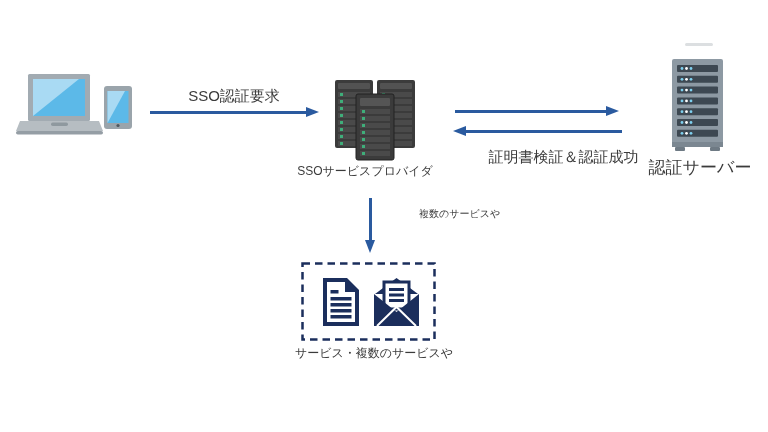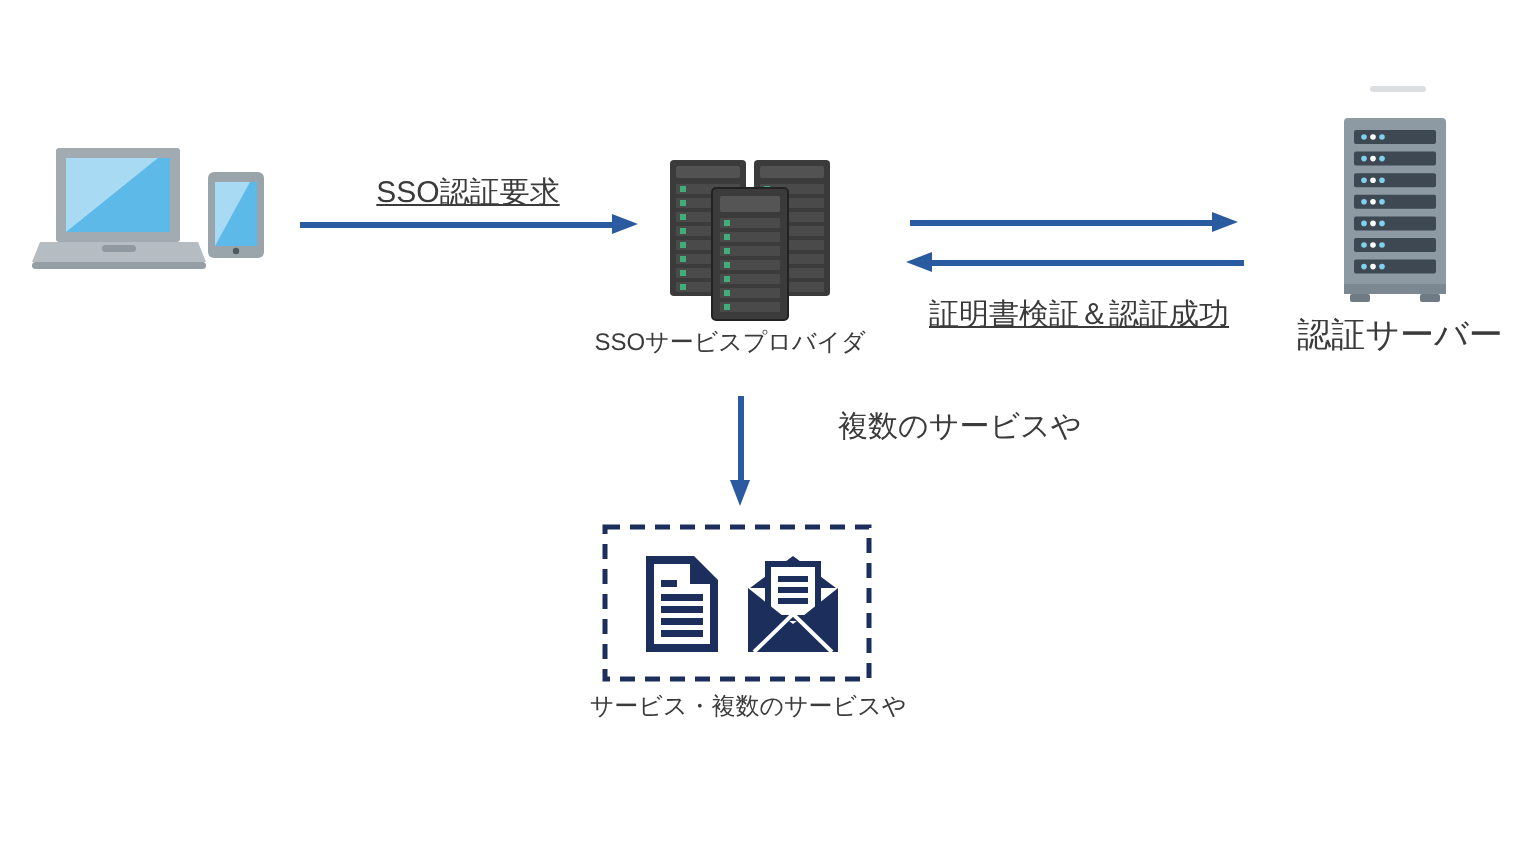--- a/index.html
+++ b/index.html
@@ -2,29 +2,29 @@
 <html><head>
 <meta charset="utf-8">
 <style>
   html,body { margin:0; padding:0; background:#fff; }
   .stage {
     position:relative; width:768px; height:432px; background:#ffffff;
     overflow:hidden; font-family:"Liberation Sans", sans-serif; color:#3b3b3b;
   }
   .abs { position:absolute; }
   .lbl { position:absolute; text-align:center; color:#3b3b3b; white-space:nowrap; }
-  .arrow-lbl { font-size:15px;text-decoration:underline; }
+  .arrow-lbl { font-size:15px; }
   .node-lbl { font-size:12px; }
   .line-h { position:absolute; height:3px; background:#2a5a9f; }
   .line-v { position:absolute; width:3px;  background:#2a5a9f; }
   .head { position:absolute; width:0; height:0; }
   .head-right { border-top:5.5px solid transparent; border-bottom:5.5px solid transparent; border-left:13px solid #2a5a9f; }
   .head-left  { border-top:5.5px solid transparent; border-bottom:5.5px solid transparent; border-right:13px solid #2a5a9f; }
   .head-down  { border-left:5.5px solid transparent; border-right:5.5px solid transparent; border-top:13px solid #2a5a9f; }
-  .annot { position:absolute; font-size:15px; line-height:18.5px; white-space:nowrap; }
+  .annot { position:absolute; font-size:10px; line-height:18.5px; white-space:nowrap; }
 </style>
 </head>
 <body>
 
 <div class="stage">
 
   <svg class="abs" style="left:15px; top:64px;" width="126" height="80" viewBox="0 0 126 80">
 
     <rect x="13" y="10" width="62" height="47" rx="1.5" fill="#a2abb2"></rect>
     <rect x="18" y="15" width="52" height="37" fill="#5cb9e8"></rect>
@@ -84,21 +84,21 @@
       <use href="#slotB" x="30" y="66"></use>
       <use href="#slotB" x="30" y="73"></use>
   </svg>
   <div class="lbl node-lbl" style="left:265px; top:163px; width:200px;">SSOサービスプロバイダ</div>
 
   <div class="line-h" style="left:455px; top:110px; width:152px;"></div>
   <div class="head head-right" style="left:606px; top:106px;"></div>
 
   <div class="head head-left" style="left:453px; top:126px;"></div>
   <div class="line-h" style="left:465px; top:130px; width:157px;"></div>
-  <div class="lbl arrow-lbl" style="left:452px; top:148px; width:175px;">証明書検証＆認証成功</div>
+  <div class="lbl arrow-lbl" style="left:476px; top:148px; width:175px;">証明書検証＆認証成功</div>
 
   <svg class="abs" style="left:660px; top:42px;" width="76" height="114" viewBox="0 0 76 114">
     <defs>
       <g id="tslot">
         <rect width="41" height="7" rx="1" fill="#3d4852"></rect>
         <circle cx="5" cy="3.5" r="1.4" fill="#7fd1f0"></circle>
         <circle cx="9.5" cy="3.5" r="1.4" fill="#ffffff"></circle>
         <circle cx="14" cy="3.5" r="1.4" fill="#7fd1f0"></circle>
       </g>
     </defs>

